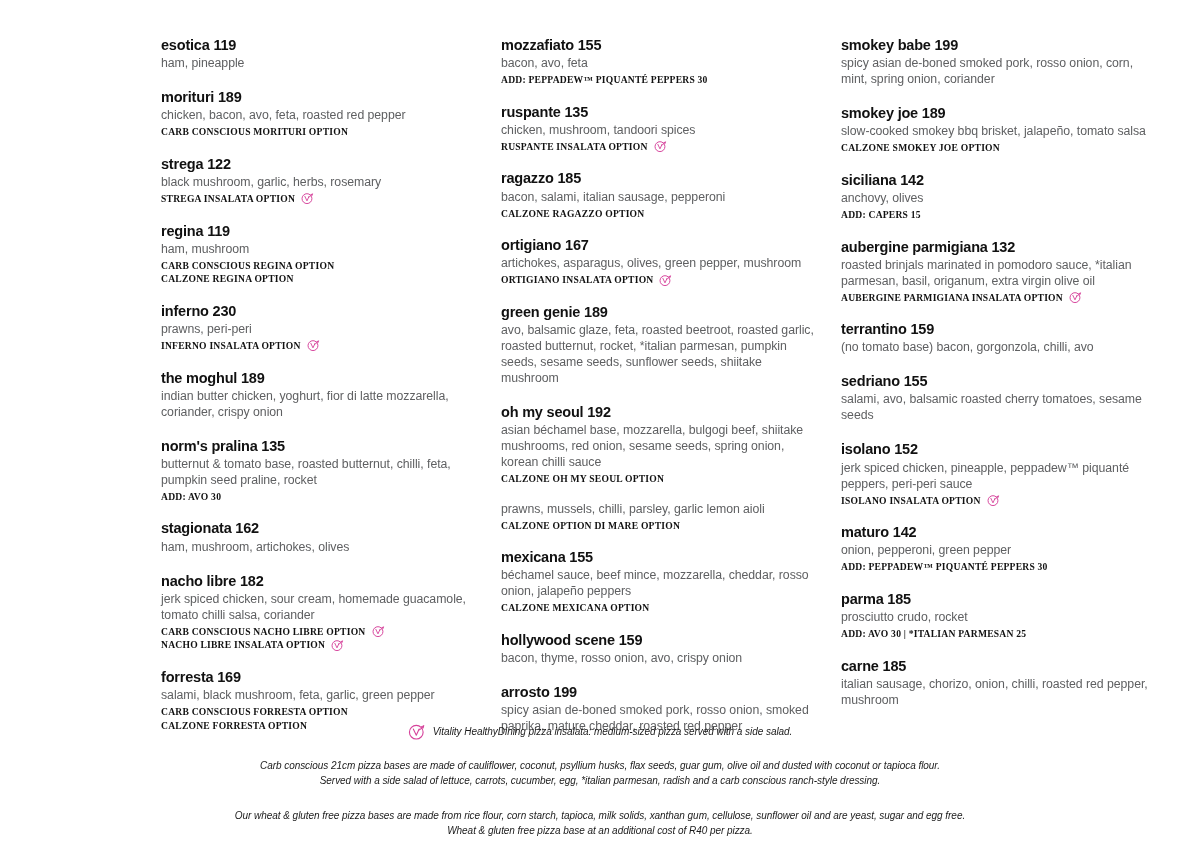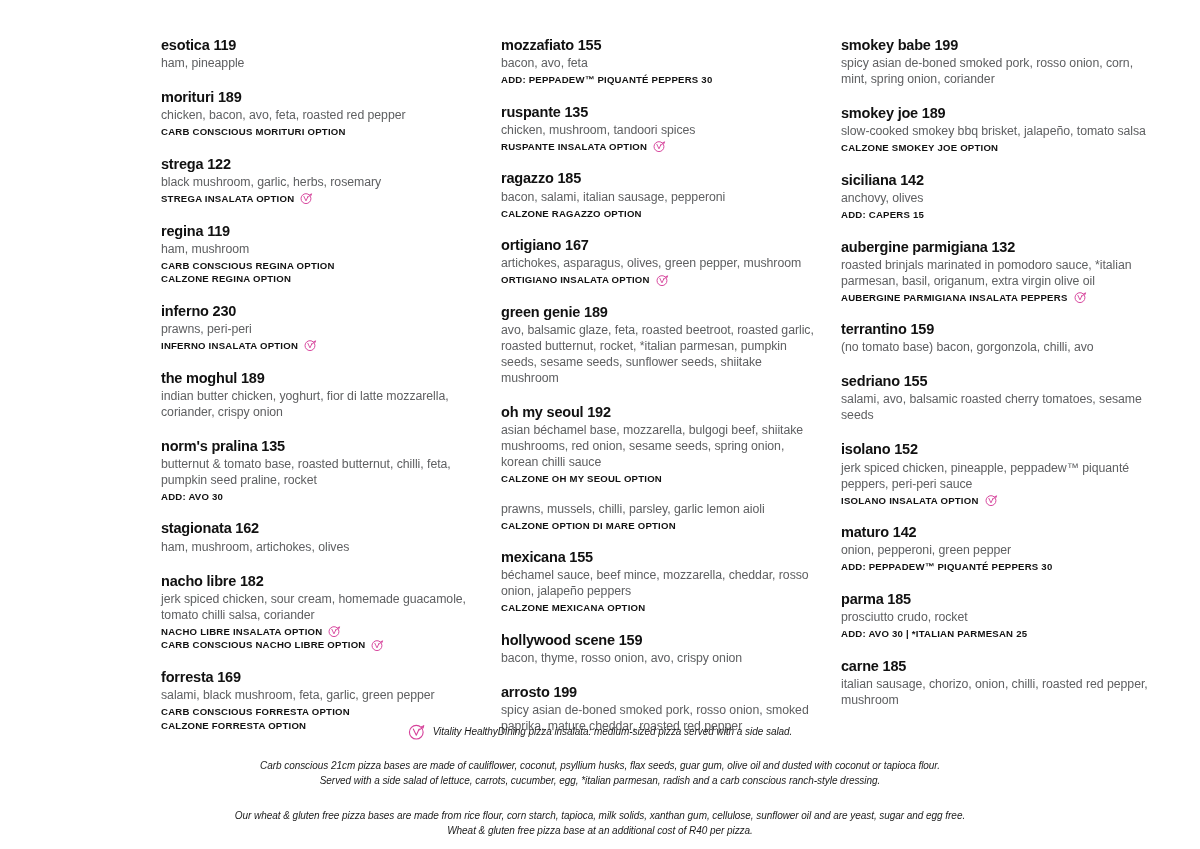--- a/index.html
+++ b/index.html
@@ -58,20 +58,21 @@
     font-size: 12.3px;
     font-weight: normal;
     color: #5f6062;
     line-height: 1.30;
     margin: 0;
     letter-spacing: -0.05px;
   }
 
   .options {
     margin-top: 1px;
+    font-family: Liberation Serif, serif;
   }
 
   .option {
     font-size: 9.6px;
     font-weight: bold;
     color: #111111;
     line-height: 1.42;
     letter-spacing: 0.22px;
     display: flex;
     align-items: center;
@@ -216,32 +217,32 @@
         </div>
         <div class="item">
           <div class="item-title">stagionata 162</div>
           <div class="item-desc">ham, mushroom, artichokes, olives</div>
         </div>
         <div class="item">
           <div class="item-title">nacho libre 182</div>
           <div class="item-desc">jerk spiced chicken, sour cream, homemade guacamole, tomato chilli salsa, coriander</div>
           <div class="options">
             <div class="option">
+              <span class="opt-label">CARB CONSCIOUS NACHO LIBRE OPTION</span>
+              <span class="v-badge">
+                <svg viewBox="0 0 20 20" aria-hidden="true">
+                  <circle cx="9.2" cy="10.2" r="7.6" fill="none" stroke="#d6439b" stroke-width="1.5"></circle>
+                  <path d="M5.9 6.6 L9.2 13.6 L12.4 6.6" fill="none" stroke="#d6439b" stroke-width="1.4" stroke-linecap="round" stroke-linejoin="round"></path>
+                  <path d="M11.6 8.2 C14.4 6.6 16.2 5.2 17.4 3.3" fill="none" stroke="#d6439b" stroke-width="1.4" stroke-linecap="round"></path>
+                  <path d="M17.4 3.3 L15.0 4.0 M17.4 3.3 L16.8 5.7" fill="none" stroke="#d6439b" stroke-width="1.3" stroke-linecap="round"></path>
+                </svg>
+              </span>
+            </div>
+            <div class="option">
               <span class="opt-label">NACHO LIBRE INSALATA OPTION</span>
-              <span class="v-badge">
-                <svg viewBox="0 0 20 20" aria-hidden="true">
-                  <circle cx="9.2" cy="10.2" r="7.6" fill="none" stroke="#d6439b" stroke-width="1.5"></circle>
-                  <path d="M5.9 6.6 L9.2 13.6 L12.4 6.6" fill="none" stroke="#d6439b" stroke-width="1.4" stroke-linecap="round" stroke-linejoin="round"></path>
-                  <path d="M11.6 8.2 C14.4 6.6 16.2 5.2 17.4 3.3" fill="none" stroke="#d6439b" stroke-width="1.4" stroke-linecap="round"></path>
-                  <path d="M17.4 3.3 L15.0 4.0 M17.4 3.3 L16.8 5.7" fill="none" stroke="#d6439b" stroke-width="1.3" stroke-linecap="round"></path>
-                </svg>
-              </span>
-            </div>
-            <div class="option">
-              <span class="opt-label">CARB CONSCIOUS NACHO LIBRE OPTION</span>
               <span class="v-badge">
                 <svg viewBox="0 0 20 20" aria-hidden="true">
                   <circle cx="9.2" cy="10.2" r="7.6" fill="none" stroke="#d6439b" stroke-width="1.5"></circle>
                   <path d="M5.9 6.6 L9.2 13.6 L12.4 6.6" fill="none" stroke="#d6439b" stroke-width="1.4" stroke-linecap="round" stroke-linejoin="round"></path>
                   <path d="M11.6 8.2 C14.4 6.6 16.2 5.2 17.4 3.3" fill="none" stroke="#d6439b" stroke-width="1.4" stroke-linecap="round"></path>
                   <path d="M17.4 3.3 L15.0 4.0 M17.4 3.3 L16.8 5.7" fill="none" stroke="#d6439b" stroke-width="1.3" stroke-linecap="round"></path>
                 </svg>
               </span>
             </div>
           </div>
@@ -372,21 +373,21 @@
             <div class="option">
               <span class="opt-label">ADD: CAPERS 15</span>
             </div>
           </div>
         </div>
         <div class="item">
           <div class="item-title">aubergine parmigiana 132</div>
           <div class="item-desc">roasted brinjals marinated in pomodoro sauce, *italian parmesan, basil, origanum, extra virgin olive oil</div>
           <div class="options">
             <div class="option">
-              <span class="opt-label">AUBERGINE PARMIGIANA INSALATA PEPPERS</span>
+              <span class="opt-label">AUBERGINE PARMIGIANA INSALATA OPTION</span>
               <span class="v-badge">
                 <svg viewBox="0 0 20 20" aria-hidden="true">
                   <circle cx="9.2" cy="10.2" r="7.6" fill="none" stroke="#d6439b" stroke-width="1.5"></circle>
                   <path d="M5.9 6.6 L9.2 13.6 L12.4 6.6" fill="none" stroke="#d6439b" stroke-width="1.4" stroke-linecap="round" stroke-linejoin="round"></path>
                   <path d="M11.6 8.2 C14.4 6.6 16.2 5.2 17.4 3.3" fill="none" stroke="#d6439b" stroke-width="1.4" stroke-linecap="round"></path>
                   <path d="M17.4 3.3 L15.0 4.0 M17.4 3.3 L16.8 5.7" fill="none" stroke="#d6439b" stroke-width="1.3" stroke-linecap="round"></path>
                 </svg>
               </span>
             </div>
           </div>

